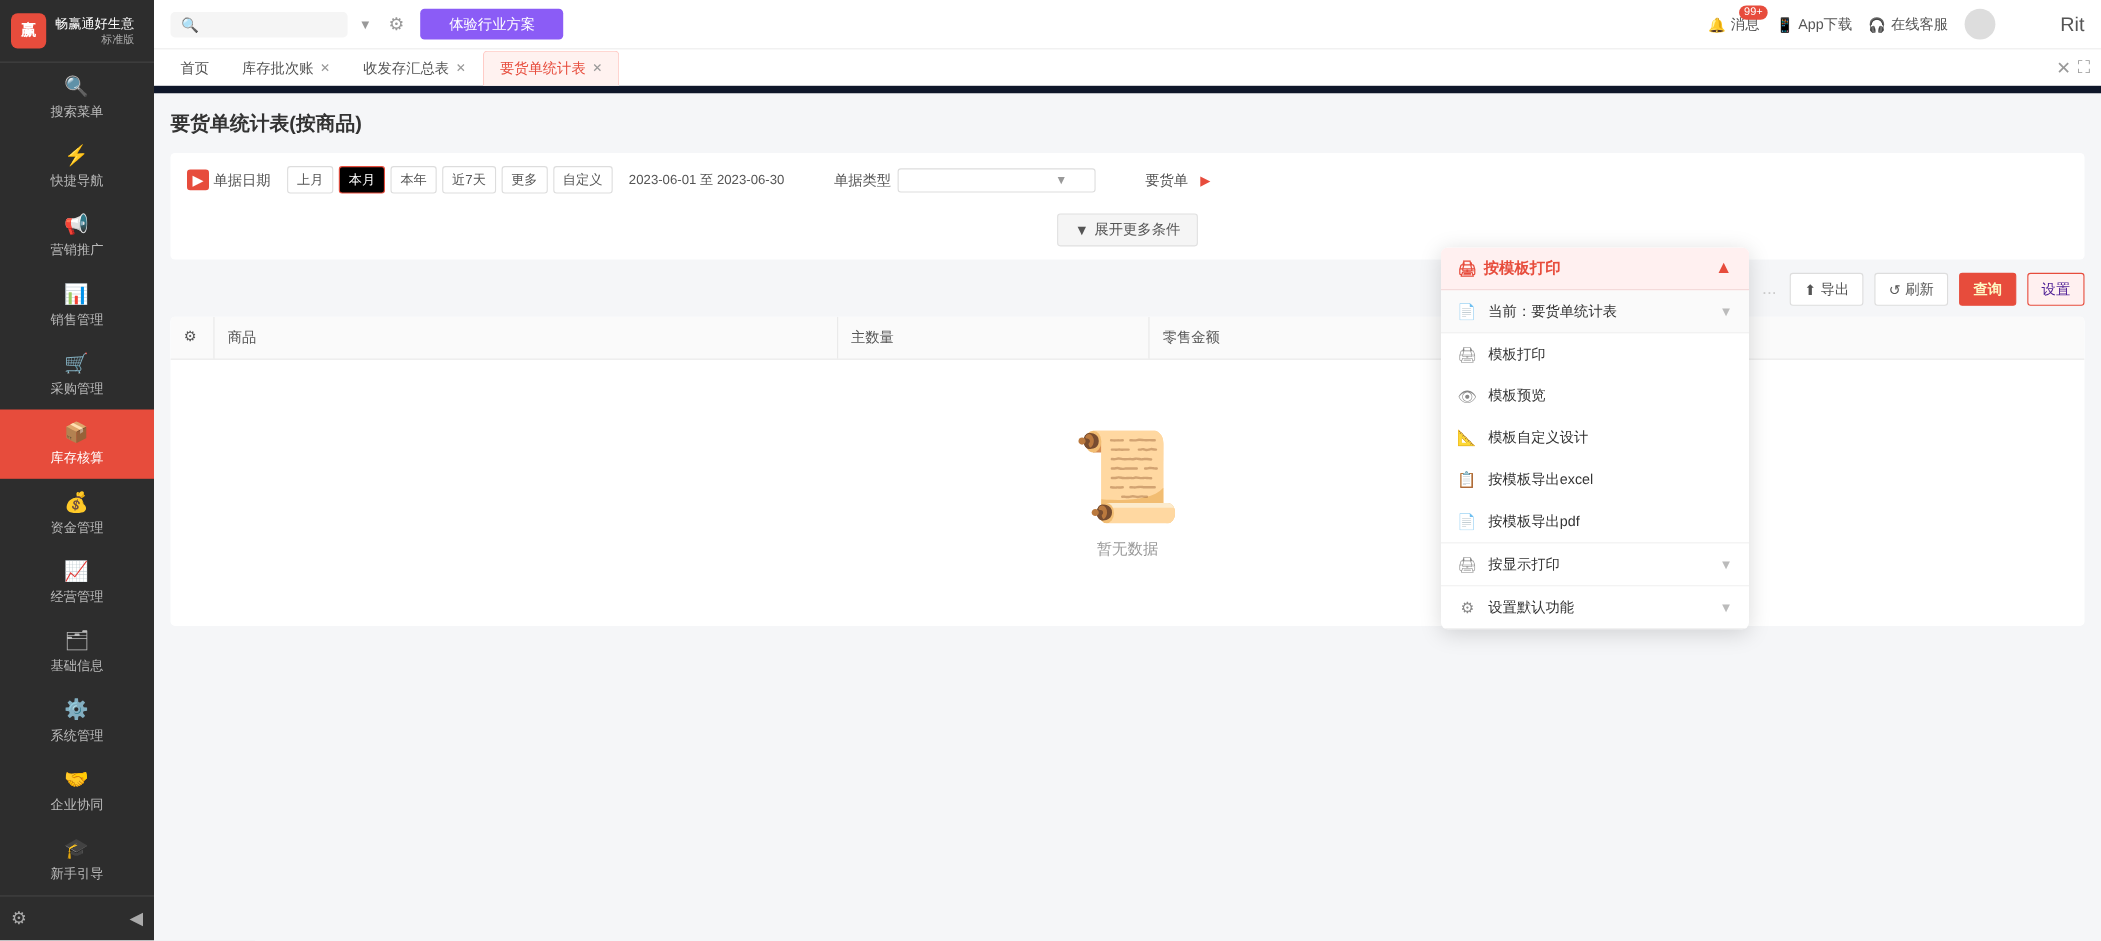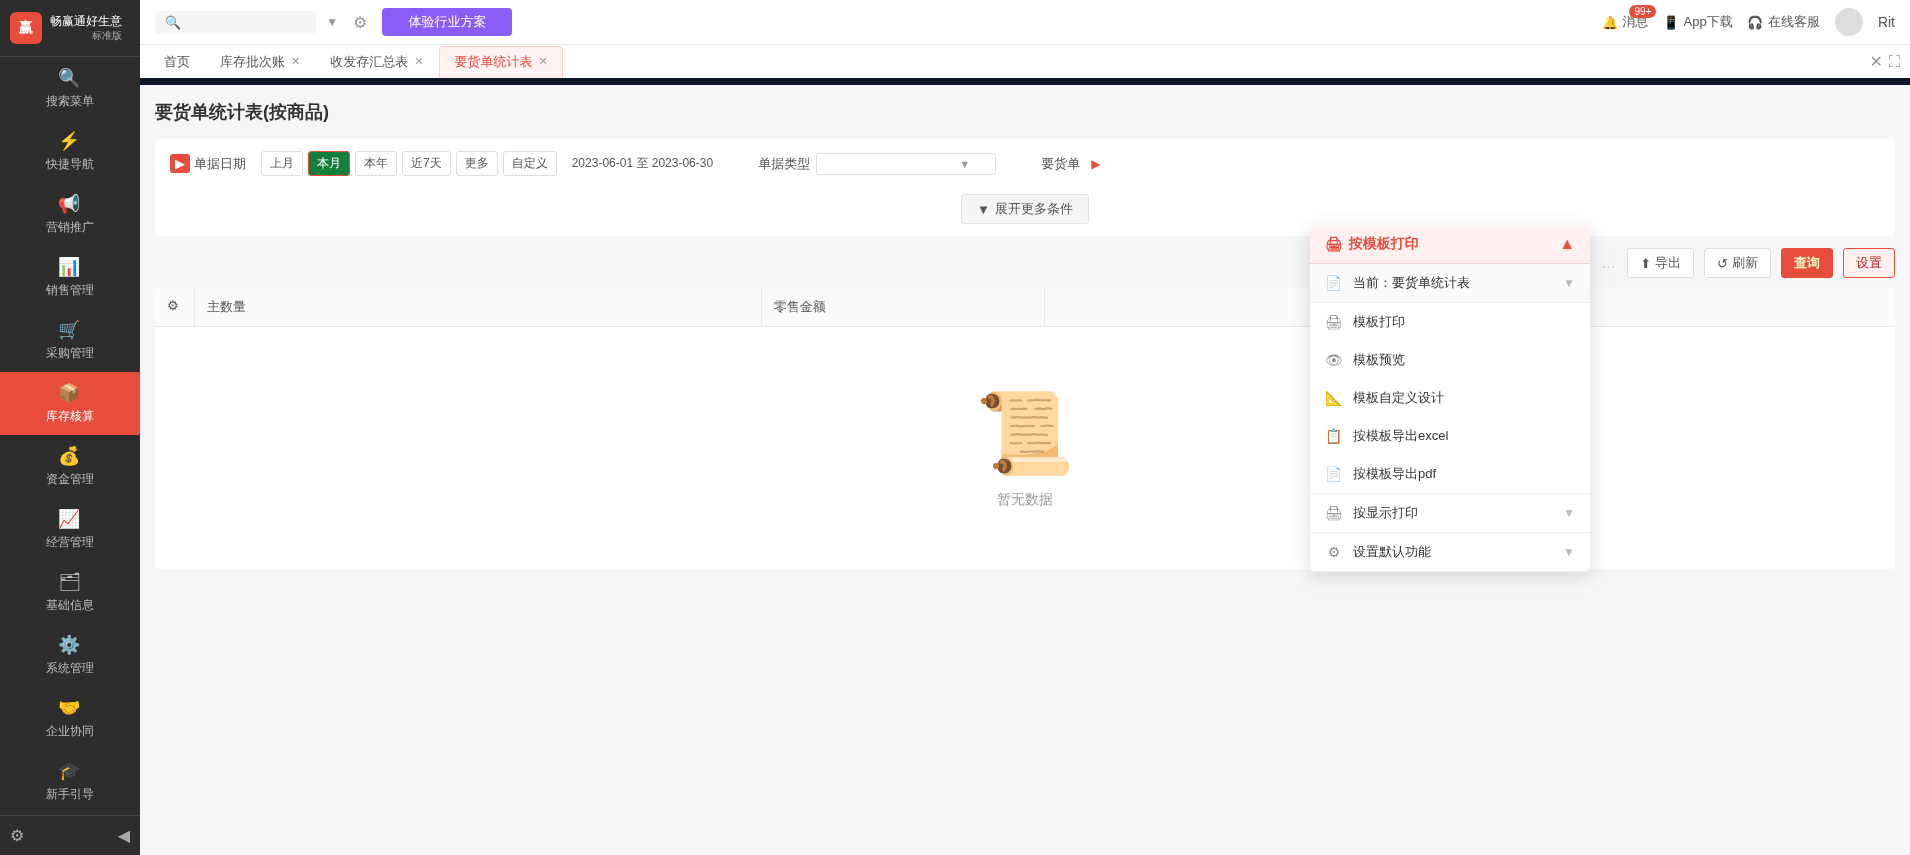--- a/index.html
+++ b/index.html
@@ -27,42 +27,42 @@
     .topbar-search input { border: none; background: transparent; outline: none; font-size: 12px; width: 120px; }
     .topbar-arrow { color: #999; font-size: 12px; cursor: pointer; }
     .topbar-gear { color: #999; font-size: 16px; cursor: pointer; margin-left: 5px; }
     .topbar-trial { background: #8b5cf6; color: white; border: none; border-radius: 4px; padding: 5px 26px; font-size: 13px; cursor: pointer; margin-left: 5px; }
     .topbar-right { margin-left: auto; display: flex; align-items: center; gap: 15px; }
     .topbar-right .notif { display: flex; align-items: center; gap: 4px; font-size: 13px; color: #555; cursor: pointer; position: relative; }
     .badge { background: #e74c3c; color: white; border-radius: 10px; font-size: 10px; padding: 1px 5px; position: absolute; top: -8px; right: -8px; }
     .topbar-right .app-link { display: flex; align-items: center; gap: 4px; font-size: 13px; color: #555; cursor: pointer; }
     .topbar-right .online-service { display: flex; align-items: center; gap: 4px; font-size: 13px; color: #555; cursor: pointer; }
     .avatar { width: 28px; height: 28px; background: #ddd; border-radius: 50%; }
-    .username { font-size: 14px; color: #555; }
+    .username { font-size: 18px; color: #555; margin-left: 44px; }
 
     
     .tabbar { height: 40px; background: #fff; border-bottom: 7px solid #0f172a; display: flex; align-items: center; padding: 0 10px; gap: 2px; }
     .tab { padding: 6px 14px; font-size: 13px; color: #555; cursor: pointer; border-radius: 4px 4px 0 0; display: flex; align-items: center; gap: 6px; }
     .tab.active { background: #fff2f0; color: #e74c3c; border: 1px solid #ffccc7; border-bottom: 1px solid #fff2f0; }
     .tab .close-tab { color: #999; font-size: 11px; cursor: pointer; }
     .tab-close-all { margin-left: auto; font-size: 16px; color: #999; cursor: pointer; }
     .tab-expand { font-size: 16px; color: #999; cursor: pointer; }
 
     
     .content { flex: 1; background: #f5f6f8; overflow: auto; padding: 15px; }
 
     
     .page-title { font-size: 18px; font-weight: bold; color: #333; margin-bottom: 15px; }
 
     
     .filter-bar { background: #fff; border-radius: 4px; padding: 12px 15px; margin-bottom: 12px; }
     .filter-row { display: flex; align-items: center; gap: 15px; flex-wrap: wrap; }
     .date-btns { display: flex; gap: 5px; align-items: center; }
     .date-btn { padding: 3px 8px; font-size: 12px; border: 1px solid #ddd; border-radius: 3px; cursor: pointer; background: #fff; color: #555; }
-    .date-btn.active { background: #15803d; color: #fff; border-color: #e74c3c; }
+    .date-btn.active { background: #000000; color: #fff; border-color: #e74c3c; }
     .filter-select { border: 1px solid #ddd; border-radius: 3px; padding: 4px 25px 4px 8px; font-size: 12px; background: #fff; cursor: pointer; position: relative; display: flex; align-items: center; min-width: 180px; }
     .filter-select-arrow { color: #999; margin-left: auto; font-size: 11px; }
     .expand-more { display: flex; align-items: center; gap: 5px; cursor: pointer; color: #555; font-size: 13px; background: #f5f5f5; border: 1px solid #e0e0e0; border-radius: 3px; padding: 5px 15px; margin: 8px auto 0; width: fit-content; }
 
     
     .toolbar { display: flex; align-items: center; justify-content: flex-end; gap: 10px; margin-bottom: 10px; }
     .toolbar-btn { display: flex; align-items: center; gap: 4px; padding: 5px 12px; font-size: 13px; border: 1px solid #ddd; border-radius: 3px; cursor: pointer; background: #fff; color: #555; }
     .toolbar-btn.primary { background: #e74c3c; color: #fef9c3; border-color: #e74c3c; font-weight: bold; }
     .toolbar-btn.active-red { background: #fff0f0; color: #e74c3c; border-color: #e74c3c; }
 
@@ -254,28 +254,29 @@
         <span>⬆</span>
         <span>导出</span>
       </button>
       <button class="toolbar-btn" style="display:flex;align-items:center;gap:4px;">
         <span>↺</span>
         <span>刷新</span>
       </button>
       <button class="toolbar-btn primary">
         <span>查询</span>
       </button>
-      <button class="toolbar-btn" style="background:#fff0f0;color:#b91c1c;border-color:#e74c3c;">
+      <button class="toolbar-btn" style="background:#fff0f0;color:#4c1d95;border-color:#e74c3c;">
         <span>设置</span>
       </button>
     </div>
 
     <div class="table-container">
       <div class="table-head">
         <div class="th">⚙</div>
+        <div class="th">商品</div>
         <div class="th">主数量</div>
         <div class="th">零售金额</div>
         <div class="th"></div>
       </div>
 
       <div class="empty-state">
         <div style="font-size:80px;margin-bottom:10px;">📜</div>
         <div style="color:#999;font-size:14px;">暂无数据</div>
       </div>
     </div>

